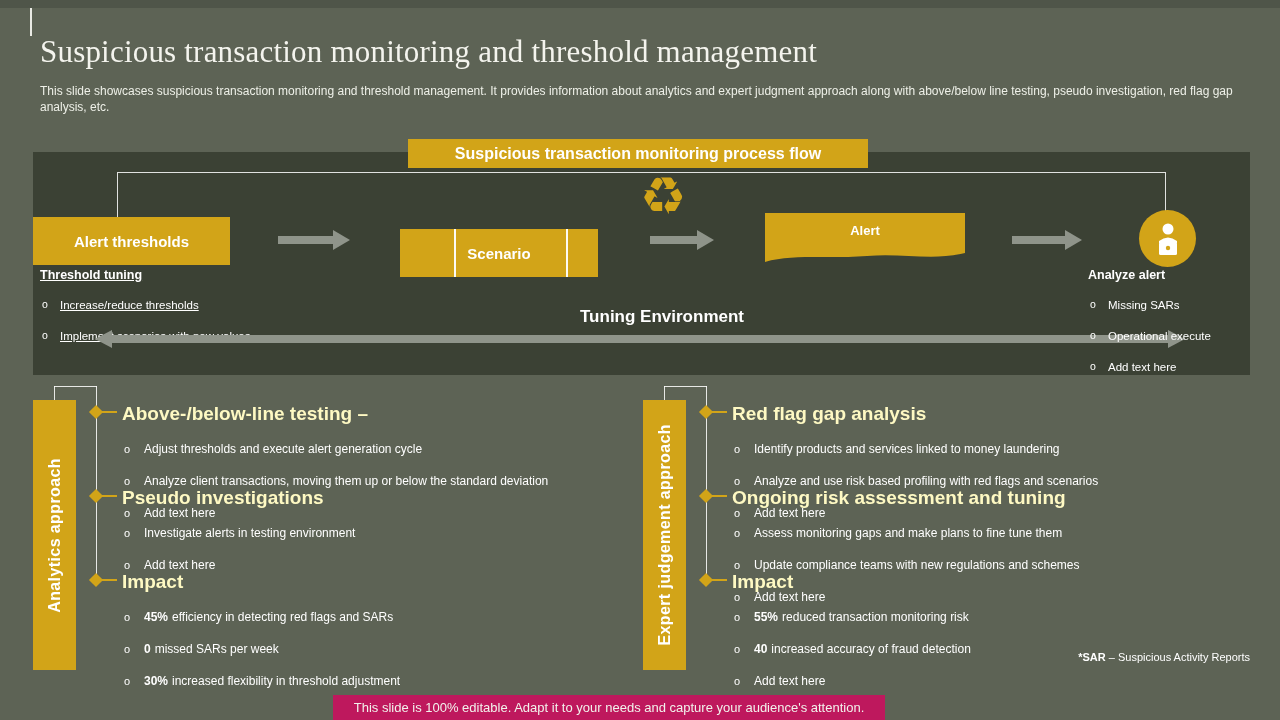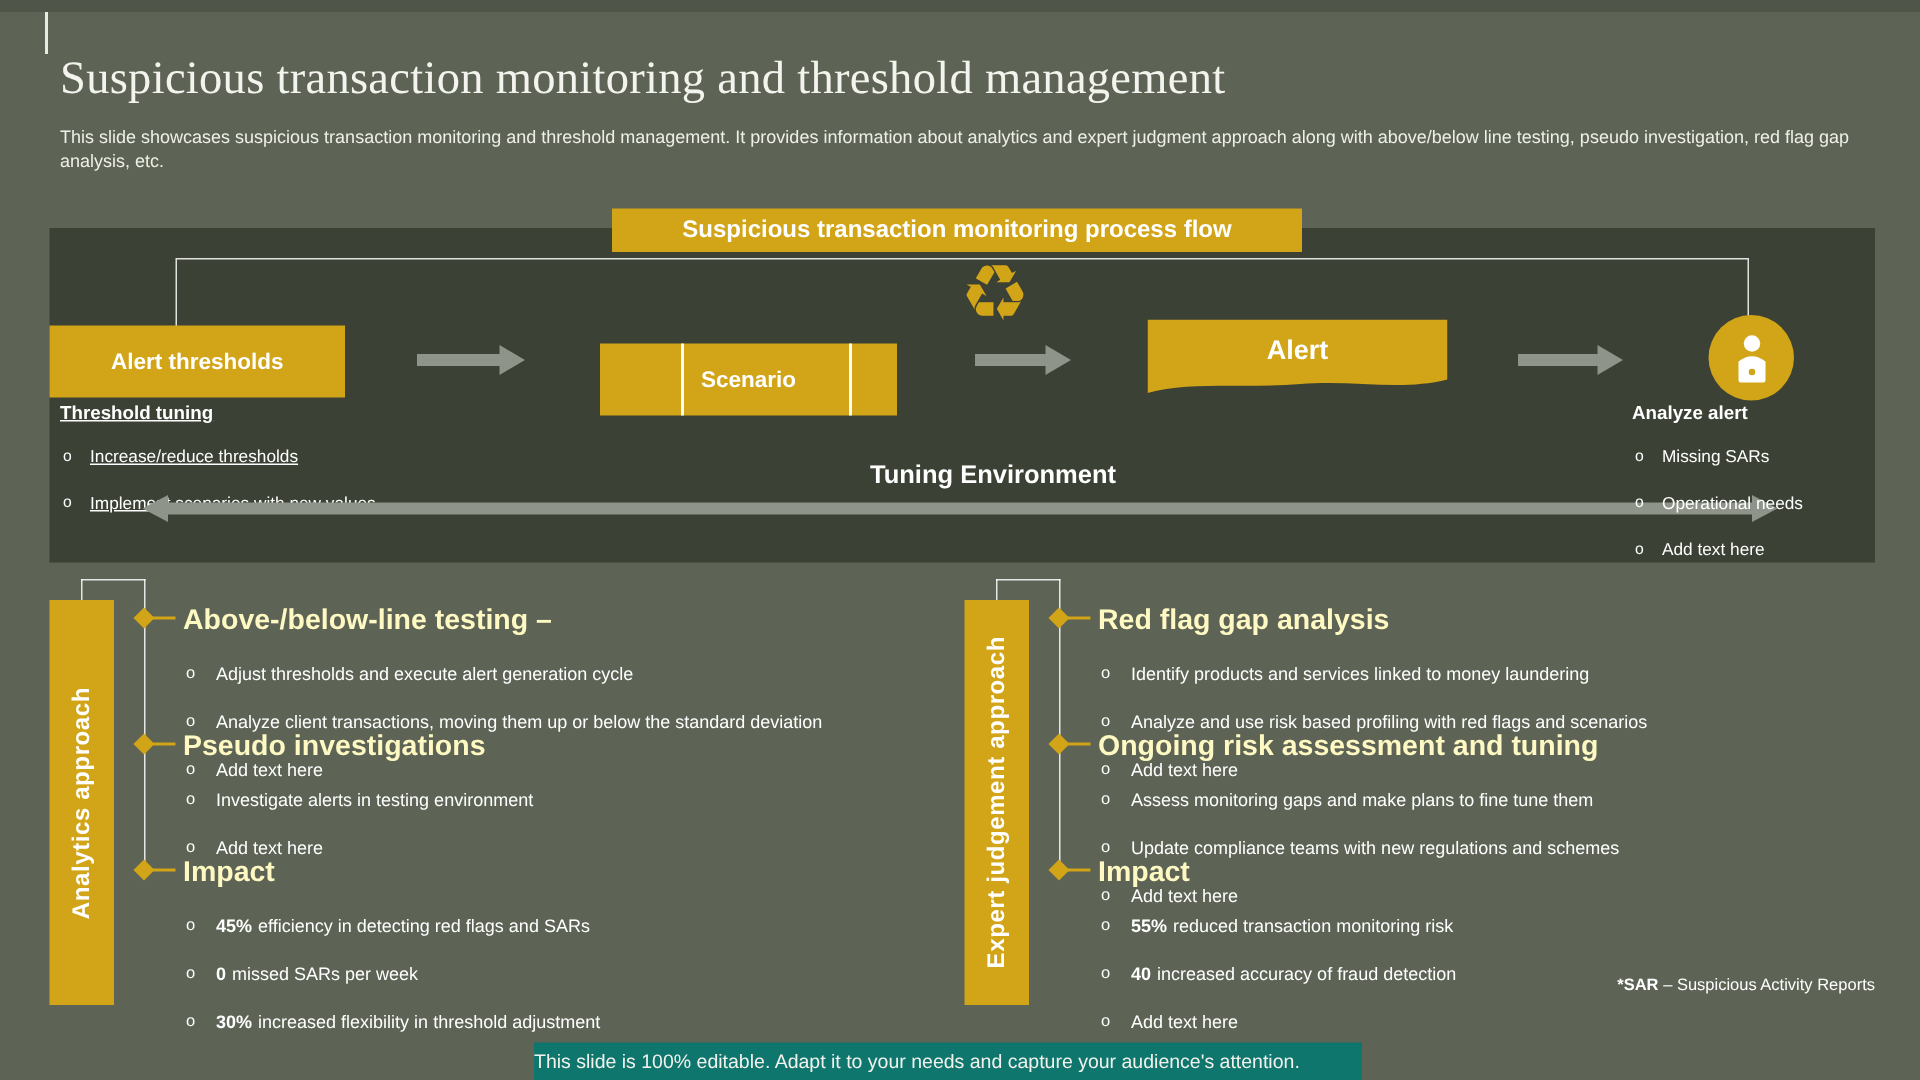--- a/index.html
+++ b/index.html
@@ -21,21 +21,21 @@
              border-top:1px solid rgba(255,255,255,0.85); border-left:1px solid rgba(255,255,255,0.85);
              border-right:1px solid rgba(255,255,255,0.85); z-index:2; }
 
   .gold-box { position:absolute; background:#d2a418; color:#fff; font-weight:bold; font-size:15px;
               display:flex; align-items:center; justify-content:center; z-index:3; }
   .box-thresholds { left:33px; top:217px; width:197px; height:48px; }
   .box-scenario { left:400px; top:229px; width:198px; height:48px; }
   .box-scenario .vline { position:absolute; top:0; bottom:0; width:2px; background:rgba(255,255,255,0.95); }
   .flag-wrap { position:absolute; left:765px; top:213px; width:200px; height:52px; z-index:3; }
   .flag-wrap .lbl { position:absolute; left:0; top:10px; width:100%; text-align:center;
-                    color:#fff; font-weight:bold; font-size:18px; }
+                    color:#fff; font-weight:bold; font-size:13px; }
 
   .arrow { position:absolute; height:20px; z-index:3; }
   .arrow .shaft { position:absolute; left:0; right:16px; top:6px; height:8px; background:#8f948a; }
   .arrow .head { position:absolute; right:0; top:0; width:0; height:0;
                  border-left:17px solid #8f948a; border-top:10px solid transparent; border-bottom:10px solid transparent; }
 
   .recycle { position:absolute; left:640px; top:168px; font-size:52px; line-height:56px; color:#d2a418;
              z-index:3; font-family:"DejaVu Sans", sans-serif; }
 
   .analyst { position:absolute; left:1139px; top:210px; width:57px; height:57px; border-radius:50%;
@@ -66,22 +66,22 @@
 
   .section { position:absolute; color:#fff; }
   .section h3 { font-size:19px; font-weight:bold; color:#fef9c3; margin-bottom:7px; }
   .section .blt { font-size:12px; line-height:16px; padding-left:22px; }
   .section .blt::before { top:0; font-size:11px; }
   .section .blt b { margin-right:4px; }
   .section .blt b:empty { display:none; }
 
   .footnote { position:absolute; right:30px; top:651px; color:#fff; font-size:11px; }
   .footnote b { font-size:11px; }
-  .bottom-bar { position:absolute; left:356px; top:695px; width:552px; height:25px; background:#0f766e;
-                color:#f2f2ec; font-size:13px; line-height:25px; }
+  .bottom-bar { position:absolute; left:333px; top:695px; width:552px; height:25px; background:#be185d;
+                color:#f2f2ec; font-size:13px; text-align:center; line-height:25px; }
 </style>
 </head>
 <body>
 
 <div class="slide">
   <div class="top-shade"></div>
   <div class="corner-accent"></div>
 
   <div class="title">Suspicious transaction monitoring and threshold management</div>
   <div class="desc">This slide showcases suspicious transaction monitoring and threshold management. It provides information about analytics and expert judgment approach along with above/below line testing, pseudo investigation, red flag gap analysis, etc.</div>
@@ -143,21 +143,21 @@
 
   <div class="dbl-arrow">
     <span class="hl"></span>
     <span class="shaft"></span>
     <span class="hr"></span>
   </div>
 
   <div class="side-note" style="left:1088px; top:268px; width:170px;">
     <div class="nt">Analyze alert</div>
     <div class="blt">Missing SARs</div>
-    <div class="blt">Operational needs</div>
+    <div class="blt">Operational execute</div>
     <div class="blt">Add text here</div>
   </div>
 
   <div class="vlabel" style="left:33px;">
     <span>Analytics approach</span>
   </div>
   <div class="wline" style="left:54px; top:386px; width:1px; height:14px;"></div>
   <div class="wline" style="left:54px; top:386px; width:43px; height:1px;"></div>
   <div class="wline" style="left:96px; top:386px; width:1px; height:194px;"></div>
   <div class="diamond" style="left:91px; top:407px;"></div>

